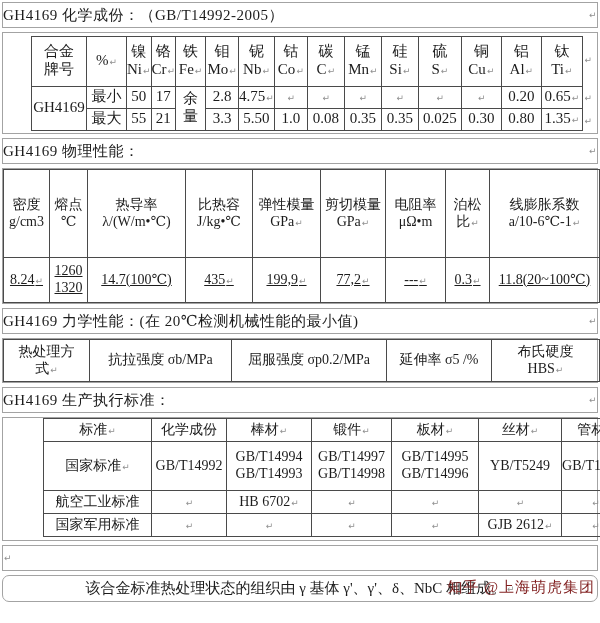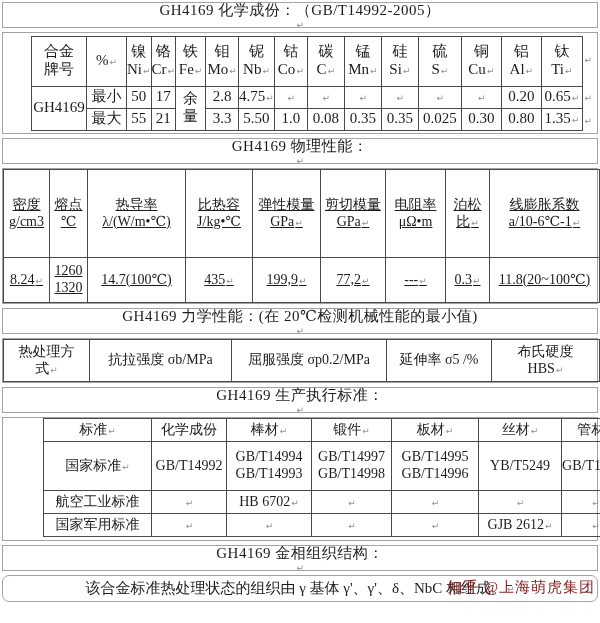--- a/index.html
+++ b/index.html
@@ -12,24 +12,23 @@
     overflow:hidden;
   }
   .page{padding:2px 1px 0 1px;}
   .box{
     border:1px solid #a3a3a3;
     margin:0 1px 4px 1px;
     background:#fff;
   }
   .title-box{
     height:24px;
-    display:flex;align-items:center;justify-content:center;
+    display:flex;align-items:center;justify-content:space-between;
     font-size:15px;
     letter-spacing:0.5px;
-    flex-direction:column;
   }
   table{border-collapse:collapse;table-layout:fixed;}
   td,th{
     border:1px solid #4a4a4a;
     font-weight:normal;
     text-align:center;
     vertical-align:middle;
     white-space:pre-line;
     padding:0;
     line-height:1.18;
@@ -42,21 +41,21 @@
     font-family:"DejaVu Sans",sans-serif;
   }
   
   .chem-wrap{display:flex;align-items:center;padding:1px 0;}
   .gutter-left{width:28px;flex:none;}
   .chem{font-size:15px;flex:none;}
   .chem tr.hdr{height:50px;}
   .chem tr.r{height:22px;}
   
   .phys{width:596px;font-size:14px;}
-  .phys tr.hdr{height:88px;text-decoration:underline;}
+  .phys tr.hdr{height:88px;}
   .phys tr.r{height:45px;text-decoration:underline;}
   .phys td, .phys th{font-size:14px;}
   
   .mech{width:596px;font-size:14px;padding-left:40px;}
   .mech tr.hdr{height:42px;}
   .mech tr.r{height:23px;}
   
   .std-wrap{display:flex;align-items:flex-start;padding-left:40px;}
   .std{width:586px;font-size:14px;flex:none;}
   .std tr.hdr{height:23px;}
@@ -343,21 +342,20 @@
             <span class="pm">↵</span>
           </div>
         <div class="gcell" style="height:24px">
             <span class="pm">↵</span>
           </div>
       </div>
     </div>
   </div>
 
   <div class="box title-box">
-    <span>GH4169 金相组织结构：</span>
       <span class="pm">↵</span>
   </div>
 
   <div class="box micro-box">
     <span>该合金标准热处理状态的组织由 γ 基体 γ'、γ'、δ、NbC 相组成。</span>
       <span class="pm">↵</span>
   </div>
 
 </div>
 

